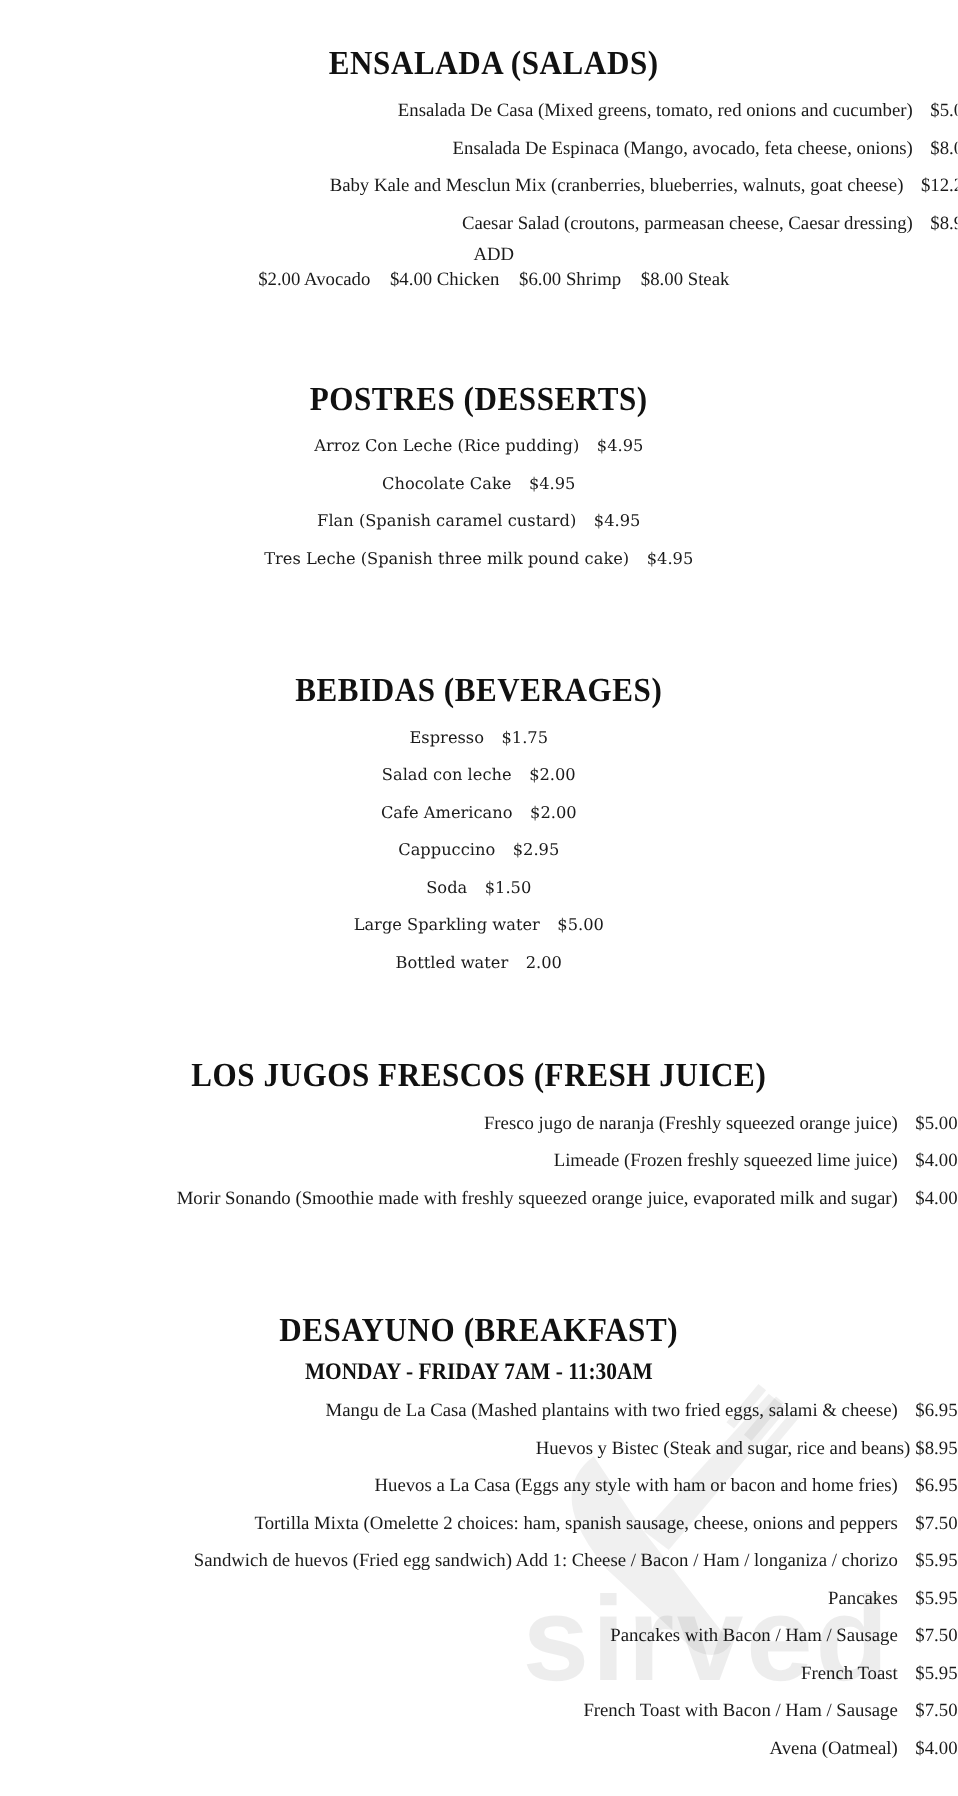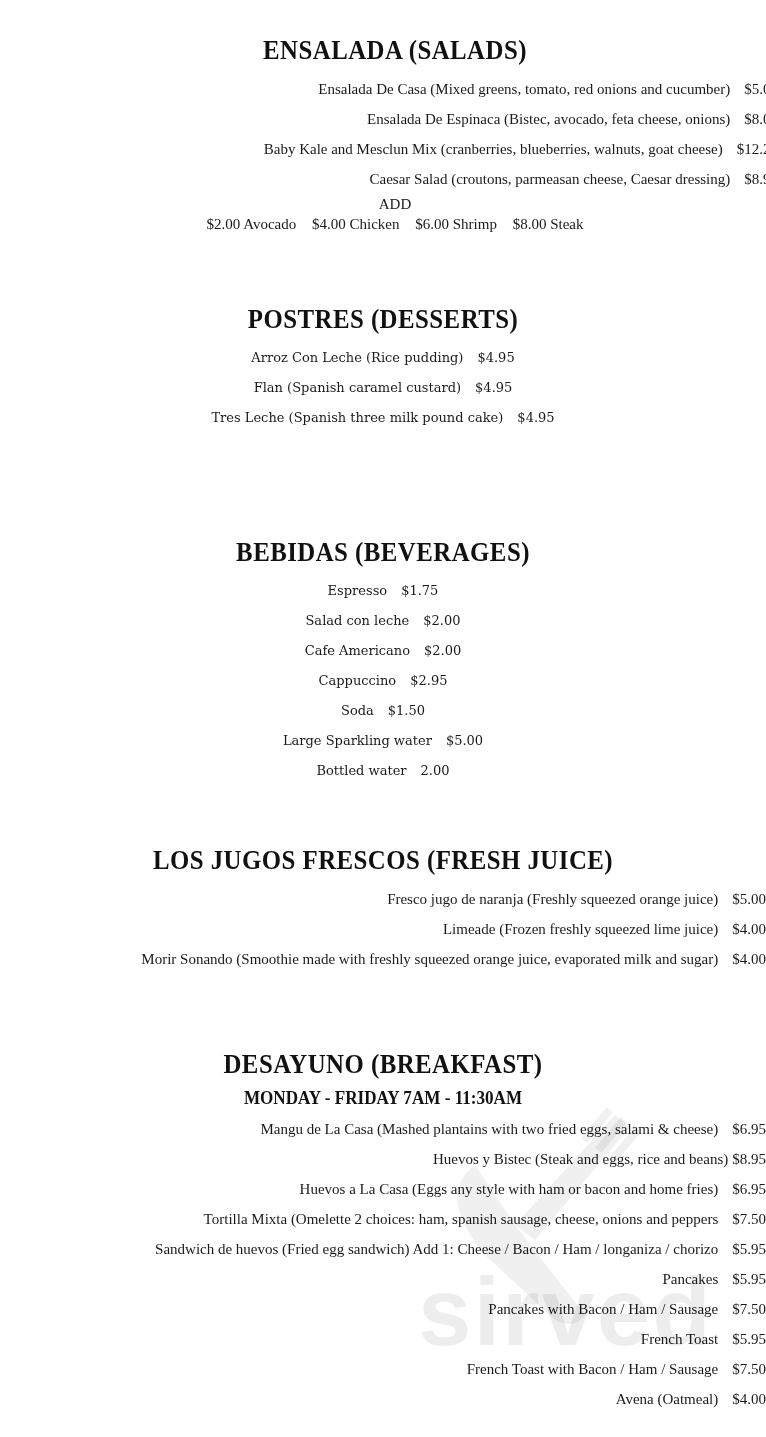--- a/index.html
+++ b/index.html
@@ -99,36 +99,37 @@
   </style>
 </head>
 <body>
 
 <div class="menu">
 
   <div class="section narrow" style="top:33px;padding-left:12px;">
     <h2 class="section-title">ENSALADA (SALADS)</h2>
     <div style="height:7px"></div>
     <div class="item"><span>Ensalada De Casa (Mixed greens, tomato, red onions and cucumber)</span><span class="price">$5.00</span></div>
-    <div class="item"><span>Ensalada De Espinaca (Bistec, avocado, feta cheese, onions)</span><span class="price">$8.00</span></div>
+    <div class="item"><span>Ensalada De Espinaca (Mango, avocado, feta cheese, onions)</span><span class="price">$8.00</span></div>
     <div class="item"><span>Baby Kale and Mesclun Mix (cranberries, blueberries, walnuts, goat cheese)</span><span class="price">$12.21</span></div>
     <div class="item"><span>Caesar Salad (croutons, parmeasan cheese, Caesar dressing)</span><span class="price">$8.95</span></div>
     <div class="add-label">ADD</div>
     <div class="add-row">
       <span><b style="font-weight:normal">$2.00</b> <b style="font-weight:normal">Avocado</b></span>
       <span><b style="font-weight:normal">$4.00</b> <b style="font-weight:normal">Chicken</b></span>
       <span><b style="font-weight:normal">$6.00</b> <b style="font-weight:normal">Shrimp</b></span>
       <span><b style="font-weight:normal">$8.00</b> <b style="font-weight:normal">Steak</b></span>
     </div>
   </div>
 
   <div class="section" style="top:302px;">
     <h2 class="section-title">POSTRES (DESSERTS)</h2>
     <div style="height:7px"></div>
     <div class="item"><span>Arroz Con Leche (Rice pudding)</span><span class="price">$4.95</span></div>
+    <div class="item"><span>Chocolate Cake</span><span class="price">$4.95</span></div>
     <div class="item"><span>Flan (Spanish caramel custard)</span><span class="price">$4.95</span></div>
     <div class="item"><span>Tres Leche (Spanish three milk pound cake)</span><span class="price">$4.95</span></div>
   </div>
 
   <div class="section" style="top:535px;">
     <h2 class="section-title">BEBIDAS (BEVERAGES)</h2>
     <div style="height:7px"></div>
     <div class="item"><span>Espresso</span><span class="price">$1.75</span></div>
     <div class="item"><span>Salad con leche</span><span class="price">$2.00</span></div>
     <div class="item"><span>Cafe Americano</span><span class="price">$2.00</span></div>
@@ -144,21 +145,21 @@
     <div class="item"><span>Fresco jugo de naranja (Freshly squeezed orange juice)</span><span class="price">$5.00</span></div>
     <div class="item"><span>Limeade (Frozen freshly squeezed lime juice)</span><span class="price">$4.00</span></div>
     <div class="item"><span>Morir Sonando (Smoothie made with freshly squeezed orange juice, evaporated milk and sugar)</span><span class="price">$4.00</span></div>
   </div>
 
   <div class="section narrow" style="top:1047px;">
     <h2 class="section-title">DESAYUNO (BREAKFAST)</h2>
     <div class="subtitle">MONDAY - FRIDAY 7AM - 11:30AM</div>
     <div style="height:3px"></div>
     <div class="item"><span>Mangu de La Casa (Mashed plantains with two fried eggs, salami &amp; cheese)</span><span class="price">$6.95</span></div>
-    <div class="item tight"><span>Huevos y Bistec (Steak and eggs, rice and beans)</span><span class="price">$8.95</span></div>
+    <div class="item tight"><span>Huevos y Bistec (Steak and sugar, rice and beans)</span><span class="price">$8.95</span></div>
     <div class="item"><span>Huevos a La Casa (Eggs any style with ham or bacon and home fries)</span><span class="price">$6.95</span></div>
     <div class="item"><span>Tortilla Mixta (Omelette 2 choices: ham, spanish sausage, cheese, onions and peppers</span><span class="price">$7.50</span></div>
     <div class="item"><span>Sandwich de huevos (Fried egg sandwich) Add 1: Cheese / Bacon / Ham / longaniza / chorizo</span><span class="price">$5.95</span></div>
     <div class="item"><span>Pancakes</span><span class="price">$5.95</span></div>
     <div class="item"><span>Pancakes with Bacon / Ham / Sausage</span><span class="price">$7.50</span></div>
     <div class="item"><span>French Toast</span><span class="price">$5.95</span></div>
     <div class="item"><span>French Toast with Bacon / Ham / Sausage</span><span class="price">$7.50</span></div>
     <div class="item"><span>Avena (Oatmeal)</span><span class="price">$4.00</span></div>
   </div>
 </div>

